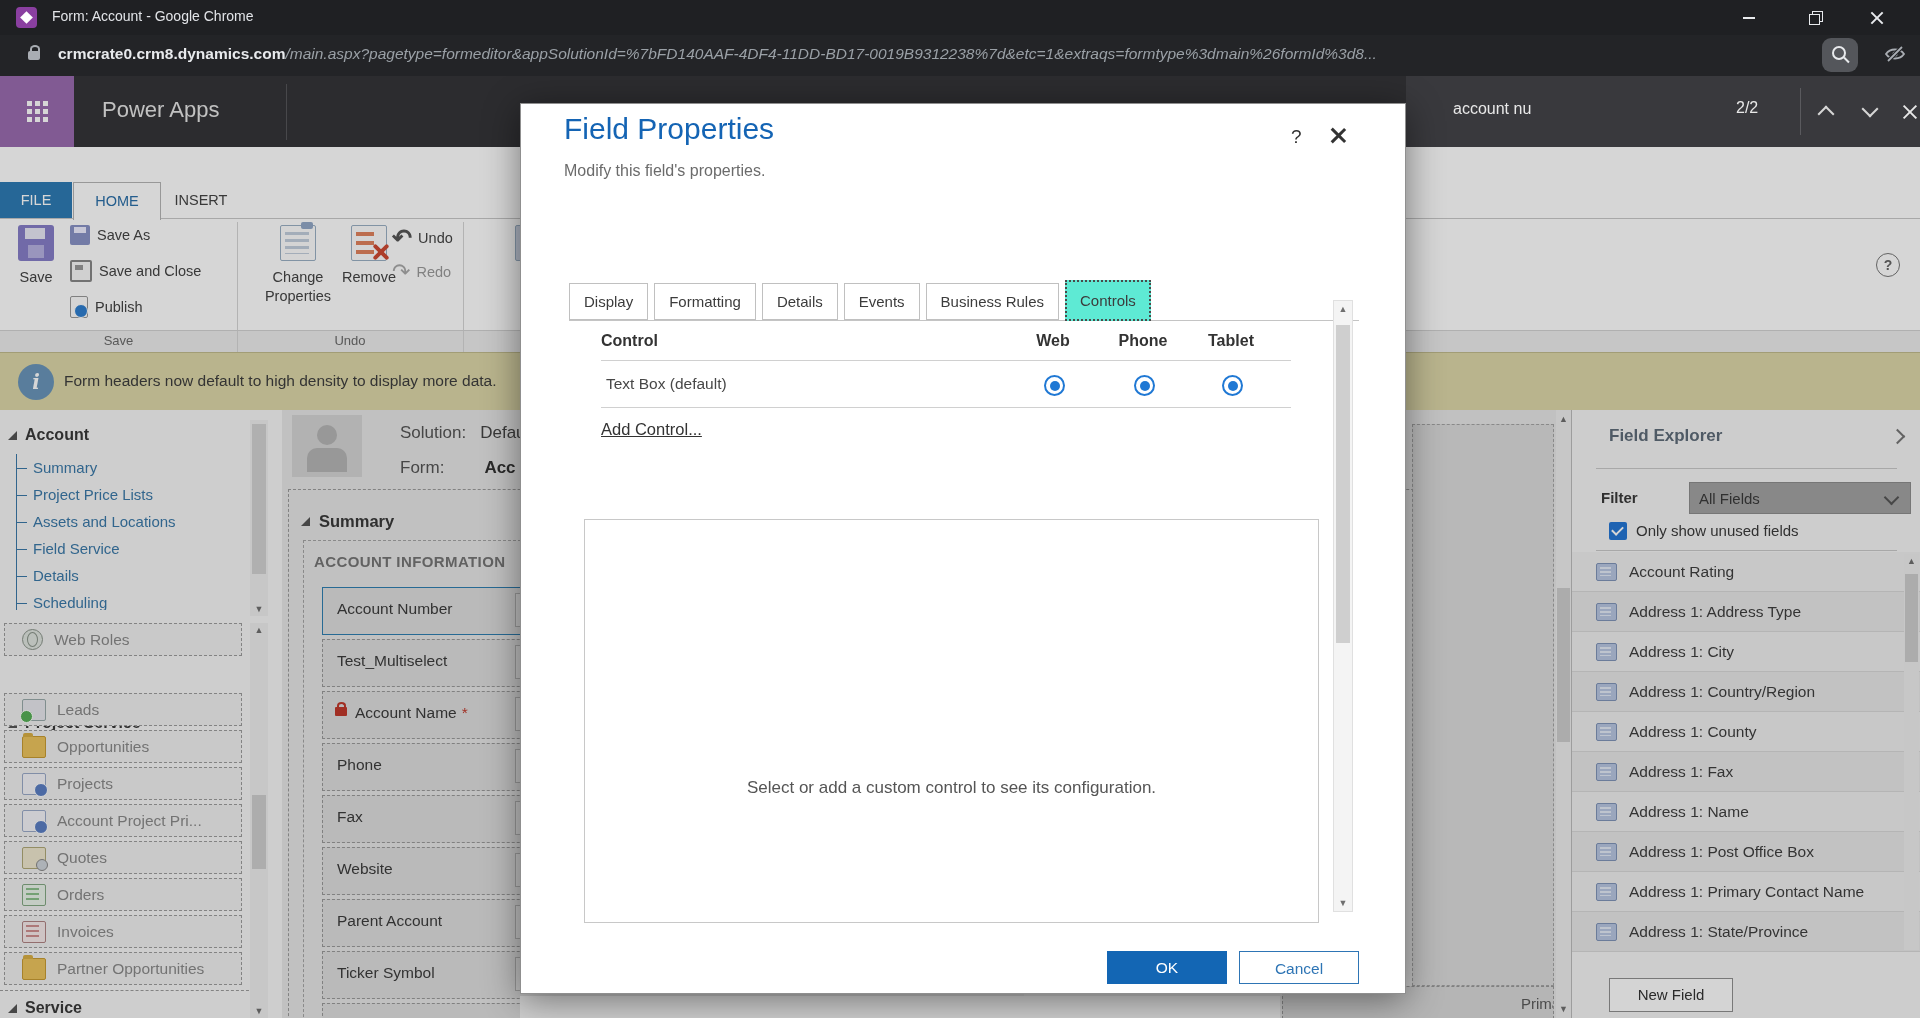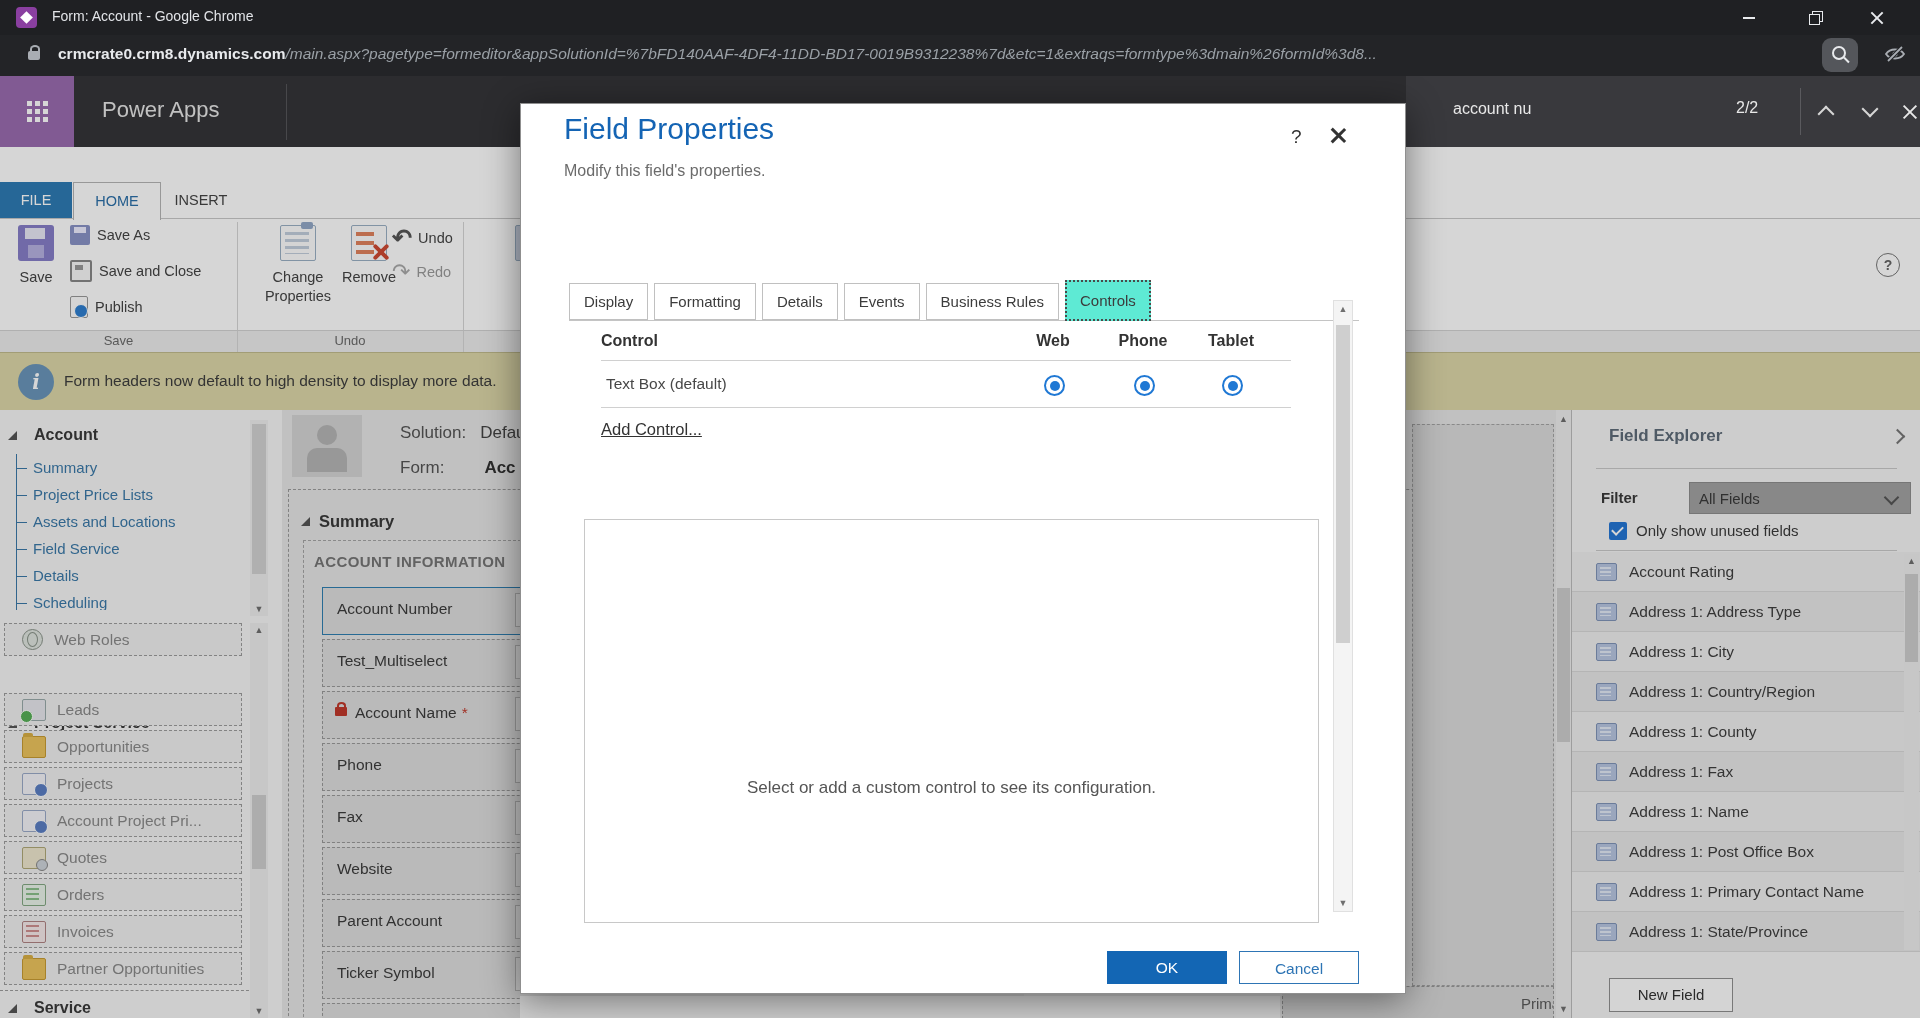--- a/index.html
+++ b/index.html
@@ -99,21 +99,21 @@
   #grpdiv2{position:absolute;left:463px;top:0;width:1px;height:22px;background:#d6d6d6;}
   #helpq{position:absolute;left:1876px;top:106px;width:22px;height:22px;border:1.5px solid #777;border-radius:50%;
     text-align:center;line-height:22px;font-size:14px;color:#666;font-weight:bold;}
   
   #infobar{position:absolute;left:0;top:276px;width:1920px;height:58px;background:#ddd7a8;border-top:1px solid #c2bc8d;border-bottom:1px solid #c2bc8d;}
   #infoicon{position:absolute;left:18px;top:11px;width:36px;height:36px;background:#6b96ba;border-radius:50%;
     color:#fff;text-align:center;line-height:36px;font-size:20px;font-family:"DejaVu Serif",serif;font-style:italic;font-weight:bold;}
   #infomsg{position:absolute;left:64px;top:19px;font-size:15.5px;color:#3e3e3e;}
   
   #leftnav{position:absolute;left:0;top:334px;width:282px;height:608px;background:#f6f6f6;}
-  .navhdr{display:flex;align-items:center;gap:17px;font-size:16px;font-weight:bold;color:#3a3a3a;}
+  .navhdr{display:flex;align-items:center;gap:8px;font-size:16px;font-weight:bold;color:#3a3a3a;}
   .tri{width:0;height:0;border-left:9px solid transparent;border-bottom:9px solid #555;}
   #acct-hdr{position:absolute;left:8px;top:16px;}
   #tree{position:absolute;left:16px;top:44px;width:220px;height:156px;border-left:1px solid #3b79a8;overflow:hidden;}
   #tree .titem{position:relative;height:27px;line-height:27px;padding-left:16px;font-size:15px;color:#3b79a8;white-space:nowrap;}
   #tree .titem::before{content:'';position:absolute;left:0;top:14px;width:10px;height:1px;background:#3b79a8;}
   #treescroll{position:absolute;left:250px;top:10px;width:18px;height:196px;background:#ededed;}
   #treescroll .thumb{position:absolute;left:2px;top:4px;width:14px;height:150px;background:#d2d2d2;}
   .sbarr{position:absolute;left:0;width:18px;text-align:center;font-size:9px;color:#6f6f6f;}
   #treescroll .dn{bottom:2px;}
   .drow{position:absolute;left:4px;width:238px;height:33px;border:1px dashed #9d9d9d;background:#f0f0f0;

